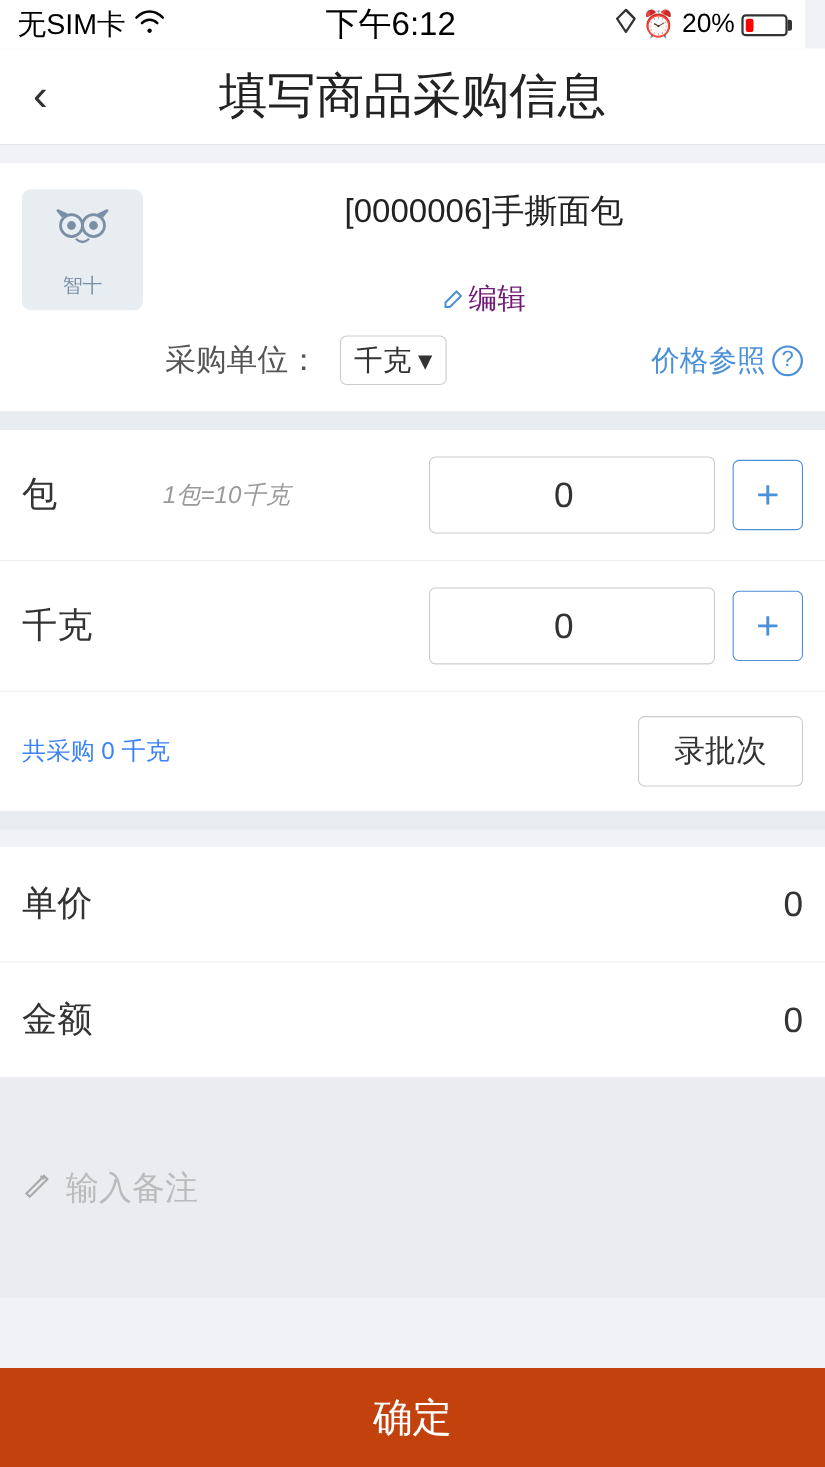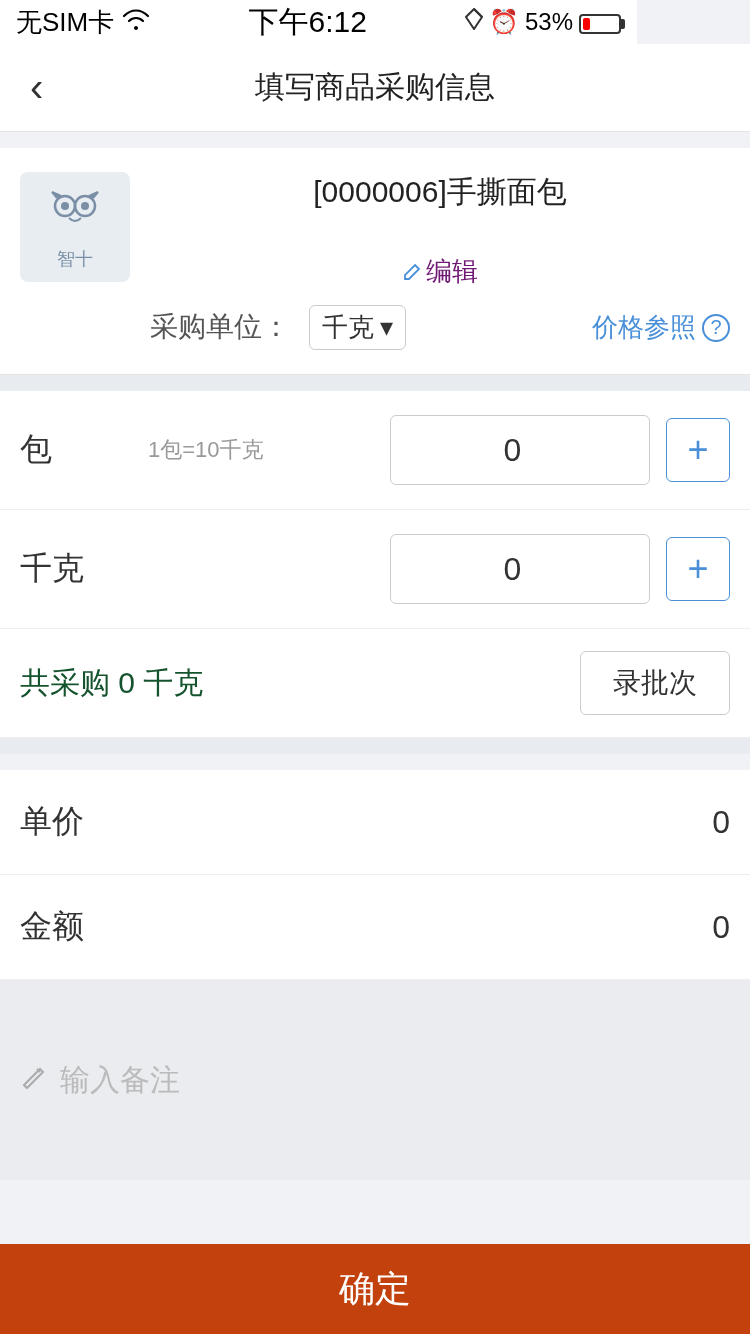--- a/index.html
+++ b/index.html
@@ -8,21 +8,21 @@
       width: 750px;
       min-height: 1334px;
       font-family: -apple-system, "PingFang SC", "Helvetica Neue", sans-serif;
       background: #f0f2f5;
       font-size: 32px;
       color: #333;
     }
 
     
     .status-bar {
-      width: 637px;
+      width: 732px;
       height: 44px;
       background: #fff;
       display: flex;
       align-items: center;
       justify-content: space-between;
       padding: 0 16px;
       font-size: 26px;
       color: #000;
     }
     .status-left { display: flex; align-items: center; gap: 8px; }
@@ -54,21 +54,21 @@
     .nav-back {
       font-size: 40px;
       color: #333;
       cursor: pointer;
       padding: 10px;
     }
     .nav-title {
       position: absolute;
       left: 50%;
       transform: translateX(-50%);
-      font-size: 30px;
+      font-size: 44px;
       font-weight: 500;
       color: #222;
     }
 
     
     .product-card {
       background: #fff;
       margin-top: 16px;
       padding: 24px 20px;
       display: flex;
@@ -168,20 +168,21 @@
     }
     .input-label {
       font-size: 32px;
       color: #333;
       min-width: 120px;
     }
     .input-sub-label {
       font-size: 22px;
       color: #999;
       margin-left: 8px;
+      font-style: italic;
     }
     .input-control {
       flex: 1;
       display: flex;
       align-items: center;
       justify-content: flex-end;
       gap: 16px;
     }
     .qty-input {
       width: 260px;
@@ -211,22 +212,22 @@
     
     .summary-row {
       display: flex;
       align-items: center;
       justify-content: space-between;
       padding: 22px 20px;
       background: #fff;
       border-bottom: 1px solid #eee;
     }
     .summary-text {
-      font-size: 30px;
-      color: #14532d;
+      font-size: 22px;
+      color: #3b82f6;
     }
     .record-btn {
       border: 1px solid #ccc;
       border-radius: 6px;
       padding: 12px 32px;
       font-size: 28px;
       color: #333;
       background: #fff;
       cursor: pointer;
     }
@@ -303,21 +304,21 @@
   </div>
   <div class="status-center">下午6:12</div>
   <div class="status-right">
     <span>
       <svg width="18" height="22" viewBox="0 0 18 22" fill="none">
         <path d="M9 1L17 9L9 21L1 9L9 1Z" stroke="#333" stroke-width="2" fill="none"></path>
         <path d="M9 1L17 9" stroke="#333" stroke-width="2"></path>
       </svg>
     </span>
     <span>⏰</span>
-    <span>53%</span>
+    <span>20%</span>
     <span>
       <div class="battery-icon">
           <div class="battery-fill"></div>
         </div>
     </span>
   </div>
 </div>
 
 <div class="nav-bar">
   <span class="nav-back">‹</span>

